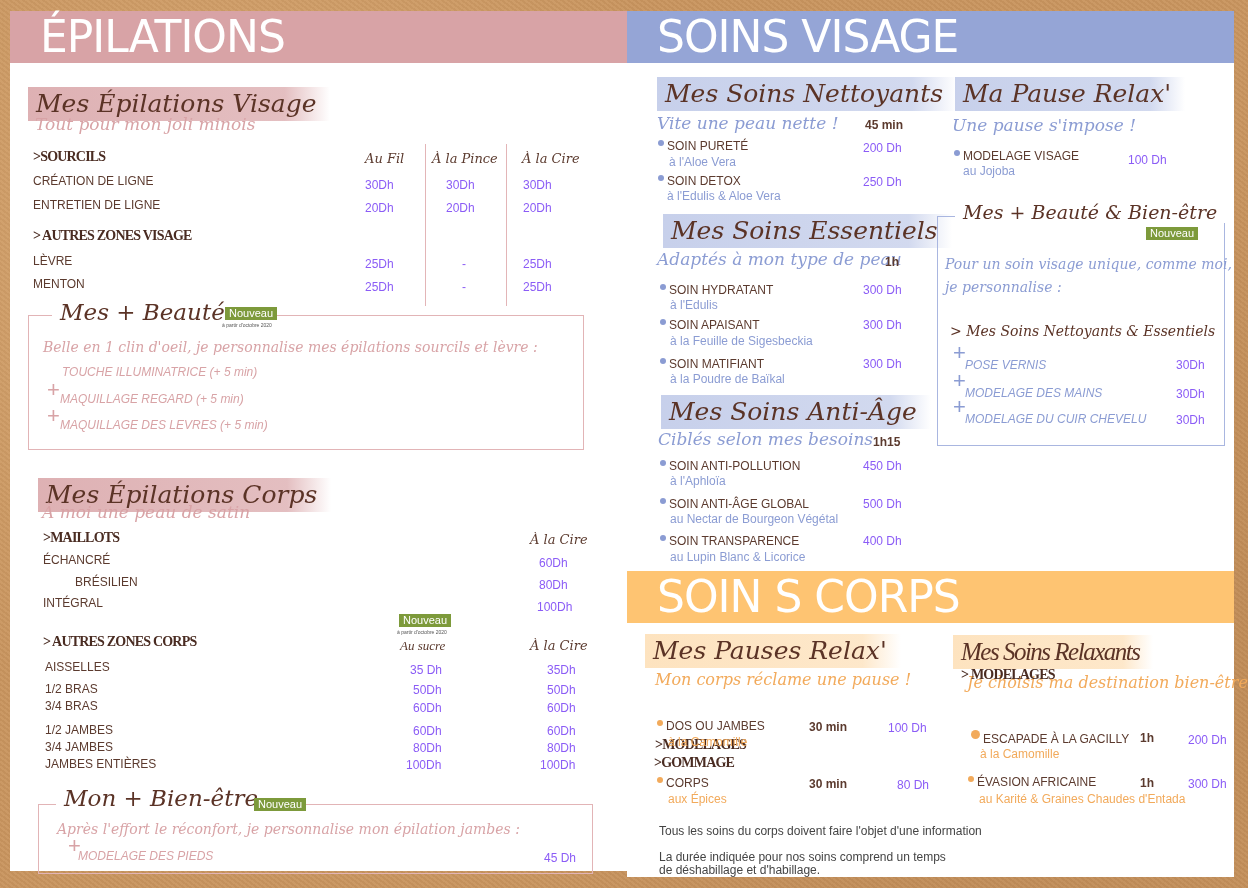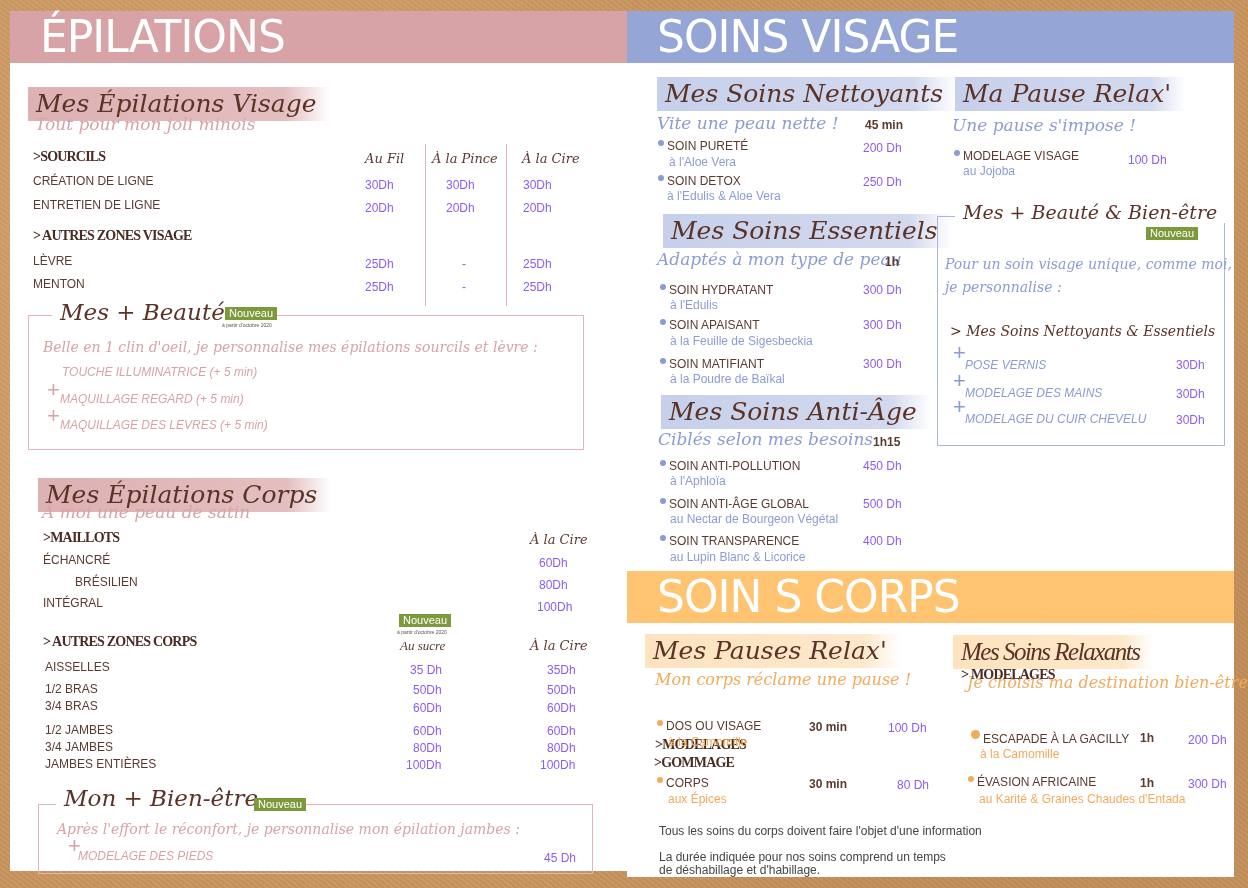--- a/index.html
+++ b/index.html
@@ -226,21 +226,21 @@
   <div class="plus-glyph s-blue" style="left:326px; top:388px;">+</div>
   <div class="plus-item blue" style="left:338px; top:401px;">MODELAGE DU CUIR CHEVELU</div>
   <div class="price" style="left:549px; top:402px;">30Dh</div>
 
   <div class="banner banner-orange">SOIN S CORPS</div>
 
   <div class="brush orange" style="left:18px; top:623px;">Mes Pauses Relax'</div>
   <div class="script s-orange" style="left:28px; top:659px; font-size:16px;">Mon corps réclame une pause !</div>
 
   <div class="cat" style="left:28px; top:687px;margin-top:39px;">&gt;MODELAGES</div>
-  <div class="txt" style="left:30px; top:708px;"><span class="dot orange"></span><span>DOS OU VISAGE</span></div>
+  <div class="txt" style="left:30px; top:708px;"><span class="dot orange"></span><span>DOS OU JAMBES</span></div>
   <div class="sub-orange" style="left:41px; top:724px;">à la Camomille</div>
   <div class="txt" style="left:182px; top:709px; font-weight:bold;">30 min</div>
   <div class="price" style="left:261px; top:710px;">100 Dh</div>
 
   <div class="cat" style="left:27px; top:744px;">&gt;GOMMAGE</div>
   <div class="txt" style="left:30px; top:765px;"><span class="dot orange"></span><span>CORPS</span></div>
   <div class="sub-orange" style="left:41px; top:781px;">aux Épices</div>
   <div class="txt" style="left:182px; top:766px; font-weight:bold;">30 min</div>
   <div class="price" style="left:270px; top:767px;">80 Dh</div>
 

